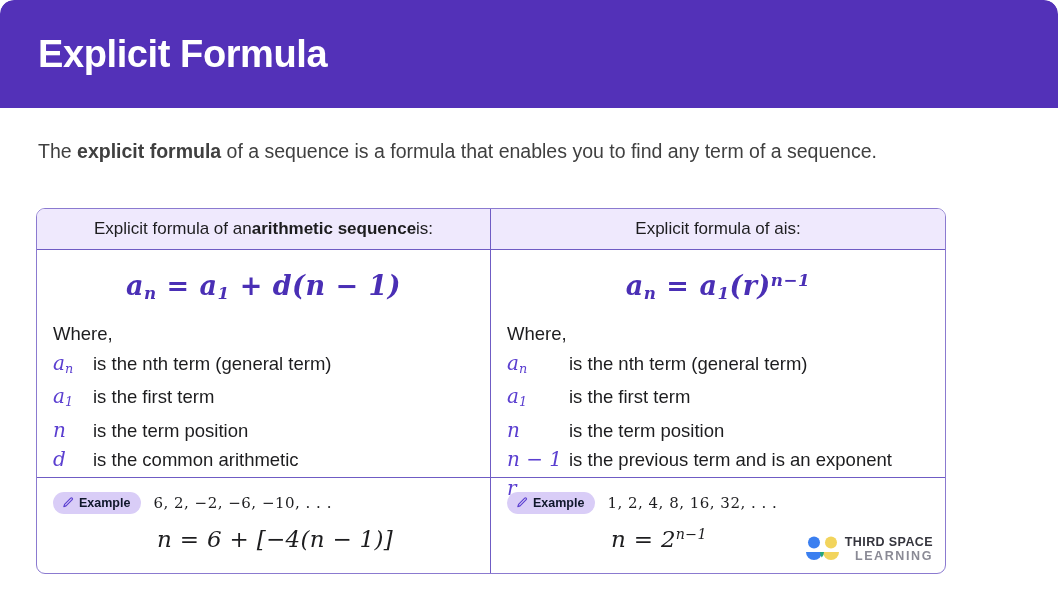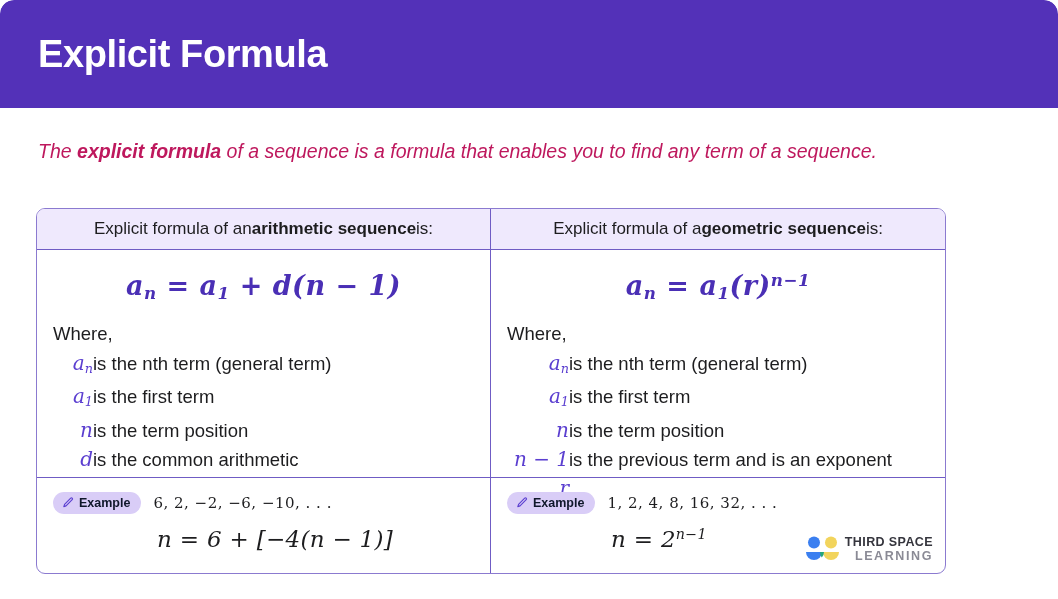--- a/index.html
+++ b/index.html
@@ -34,23 +34,22 @@
     font-size: 38px;
     font-weight: bold;
     letter-spacing: -0.4px;
   }
 
   
   #intro {
     padding: 26px 38px 0 38px;
     font-size: 19.5px;
     line-height: 34px;
-    color: #be185d;
+    color: #404040;
     max-width: 1000px;
-    font-style: italic;
   }
   #intro b { font-weight: bold; }
 
   
   #formula-table {
     position: absolute;
     left: 36px;
     top: 208px;
     width: 910px;
     height: 366px;
@@ -112,21 +111,20 @@
     font-size: 18.5px;
     color: #1d1d1f;
     line-height: 29px;
     padding-bottom: 1px;
   }
 
   .defrow {
     display: flex;
     align-items: baseline;
     line-height: 29px;
-    text-align: right;
   }
   .defsym {
     font-family: "DejaVu Serif", "Liberation Serif", serif;
     font-style: italic;
     color: #5b3fd0;
     font-size: 20px;
     flex: 0 0 auto;
   }
   .defsym sub { font-size: 0.64em; vertical-align: -0.2em; }
   .defsym.w-narrow { width: 40px; }
@@ -200,21 +198,20 @@
   <div id="formula-table">
 
     <div class="t-row t-head">
       <div class="t-cell left">
         <span>Explicit formula of an </span>
           <b>arithmetic sequence</b>
           <span> is:</span>
       </div>
       <div class="t-cell">
         <span>Explicit formula of a </span>
-          <b>geometric sequence</b>
           <span> is:</span>
       </div>
     </div>
 
     <div class="t-row t-body">
 
       <div class="t-cell left">
         <div class="mainformula math">
           <i>a</i><sub>n</sub> = <i>a</i><sub>1</sub> + <i>d</i>(<i>n</i> − 1)
         </div>

